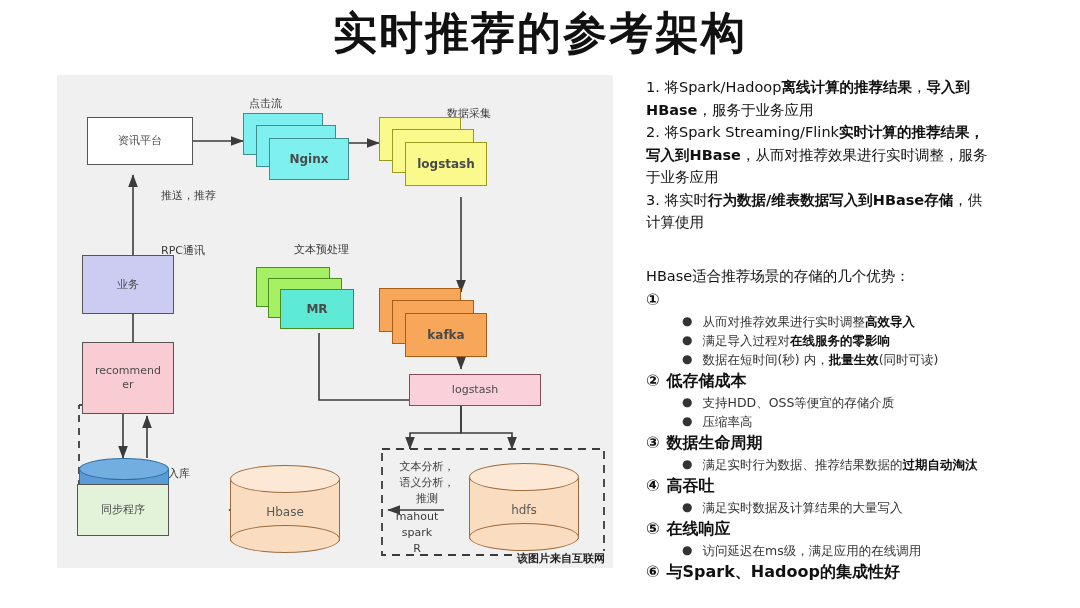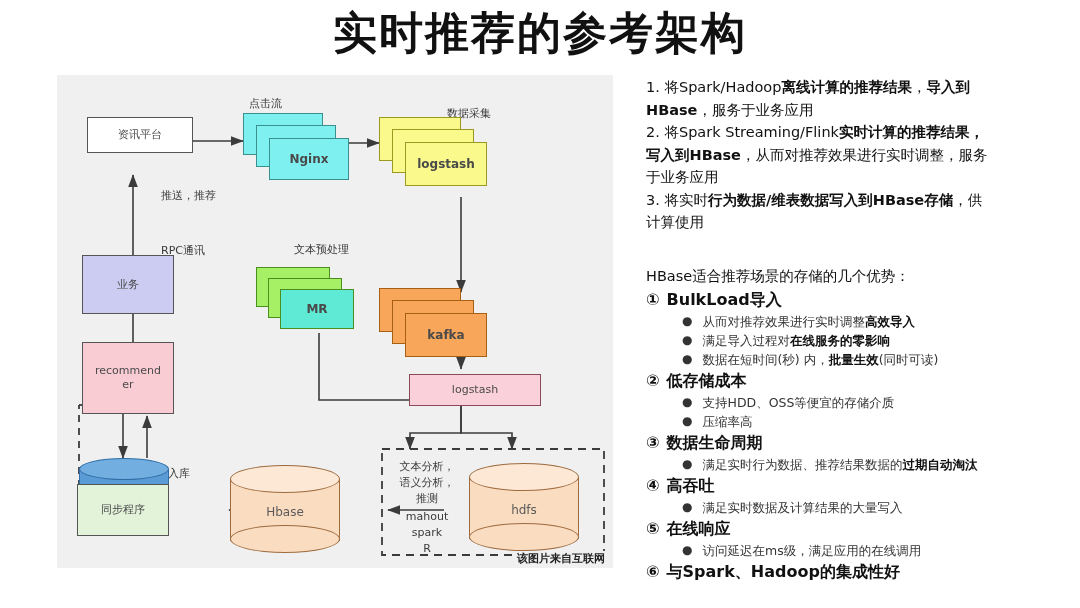--- a/index.html
+++ b/index.html
@@ -193,21 +193,21 @@
     <rect x="325" y="374" width="222" height="106" fill="none" stroke="#3b3b3b" stroke-width="1.8" stroke-dasharray="8,6"></rect>
   </svg>
 
   <div class="dlabel" style="left:192px; top:21px;">点击流</div>
   <div class="dlabel" style="left:390px; top:31px;">数据采集</div>
   <div class="dlabel" style="left:237px; top:167px;">文本预处理</div>
   <div class="dlabel" style="left:104px; top:113px;">推送，推荐</div>
   <div class="dlabel" style="left:104px; top:168px;">RPC通讯</div>
   <div class="dlabel" style="left:111px; top:391px;">入库</div>
 
-  <div class="node rect" style="left:30px; top:42px; width:106px; height:36px; background:#ffffff;text-align:center;">
+  <div class="node rect" style="left:30px; top:42px; width:106px; height:48px; background:#ffffff;text-align:center;">
     <span>资讯平台</span>
   </div>
 
   <div class="node rect" style="left:25px; top:180px; width:92px; height:59px; background:#ccccf2;">
     <span>业务</span>
   </div>
 
   <div class="node rect" style="left:25px; top:267px; width:92px; height:72px; background:#f9ccd3;">
     <span style="white-space:pre-line;">recommend
 er</span>
@@ -265,21 +265,21 @@
 
   <div class="node rect" style="left:352px; top:299px; width:132px; height:32px; background:#fad0da; border-color:#8a4a5a;">
     <span>logstash</span>
   </div>
 
   <div class="dlabel multi" style="left:334px; top:384px; width:72px;">
     <span style="white-space:pre-line;">文本分析，
 语义分析，
 推测</span>
   </div>
-  <div class="dlabel multi" style="left:334px; top:434px; width:72px;">
+  <div class="dlabel multi" style="left:324px; top:434px; width:72px;">
     <span style="white-space:pre-line;">mahout
 spark
 R</span>
   </div>
 
   <div class="cyl" style="left:412px; top:388px; width:110px; height:90px;">
     <div class="body" style="top:14px; width:110px; height:62px; background:#fadcc0; border-left:1.6px solid #9e6b3f; border-right:1.6px solid #9e6b3f;"></div>
     <div class="cap" style="top:60px; width:110px; height:28px; background:#fadcc0; border:1.6px solid #9e6b3f;"></div>
     <div class="cap" style="top:0px; width:110px; height:28px; background:#fce8d5; border:1.6px solid #9e6b3f;"></div>
     <div class="cyl-label" style="top:40px;">hdfs</div>
@@ -296,21 +296,20 @@
       <div class="numbered-line"><span class="b">写入到HBase</span><span>，从而对推荐效果进行实时调整，服务</span></div>
       <div class="numbered-line"><span>于业务应用</span></div>
       <div class="numbered-line"><span>3. 将实时</span><span class="b">行为数据/维表数据写入到HBase存储</span><span>，供</span></div>
       <div class="numbered-line"><span>计算使用</span></div>
     </div>
   <div id="advantages">
     <div class="adv-head">HBase适合推荐场景的存储的几个优势：</div>
     <div id="adv-list">
         <div class="adv-item">
           <span class="circnum">①</span>
-          <span>BulkLoad导入</span>
         </div>
         <div class="adv-sub">
           <span class="dot">●</span>
           <span><span>从而对推荐效果进行实时调整</span><span class="b">高效导入</span></span>
         </div>
         <div class="adv-sub">
           <span class="dot">●</span>
           <span><span>满足导入过程对</span><span class="b">在线服务的零影响</span></span>
         </div>
         <div class="adv-sub">

